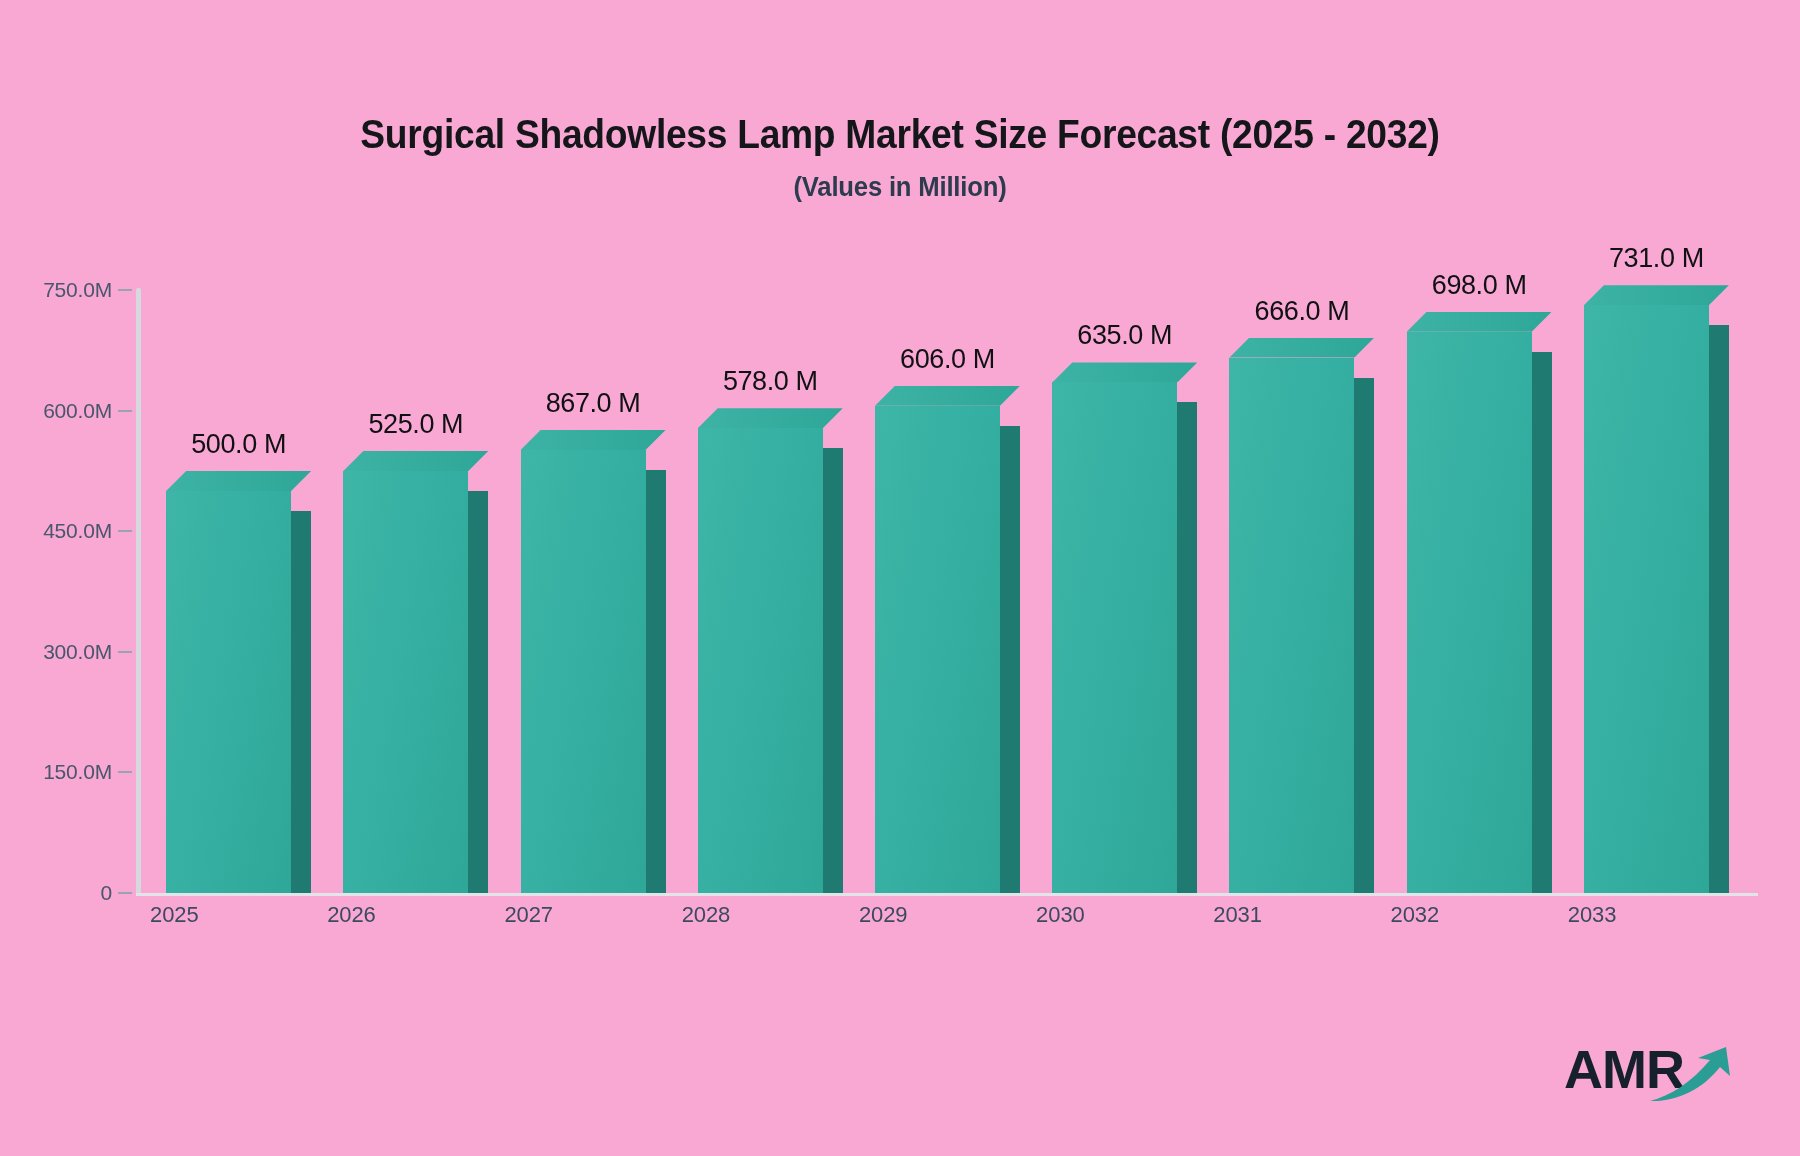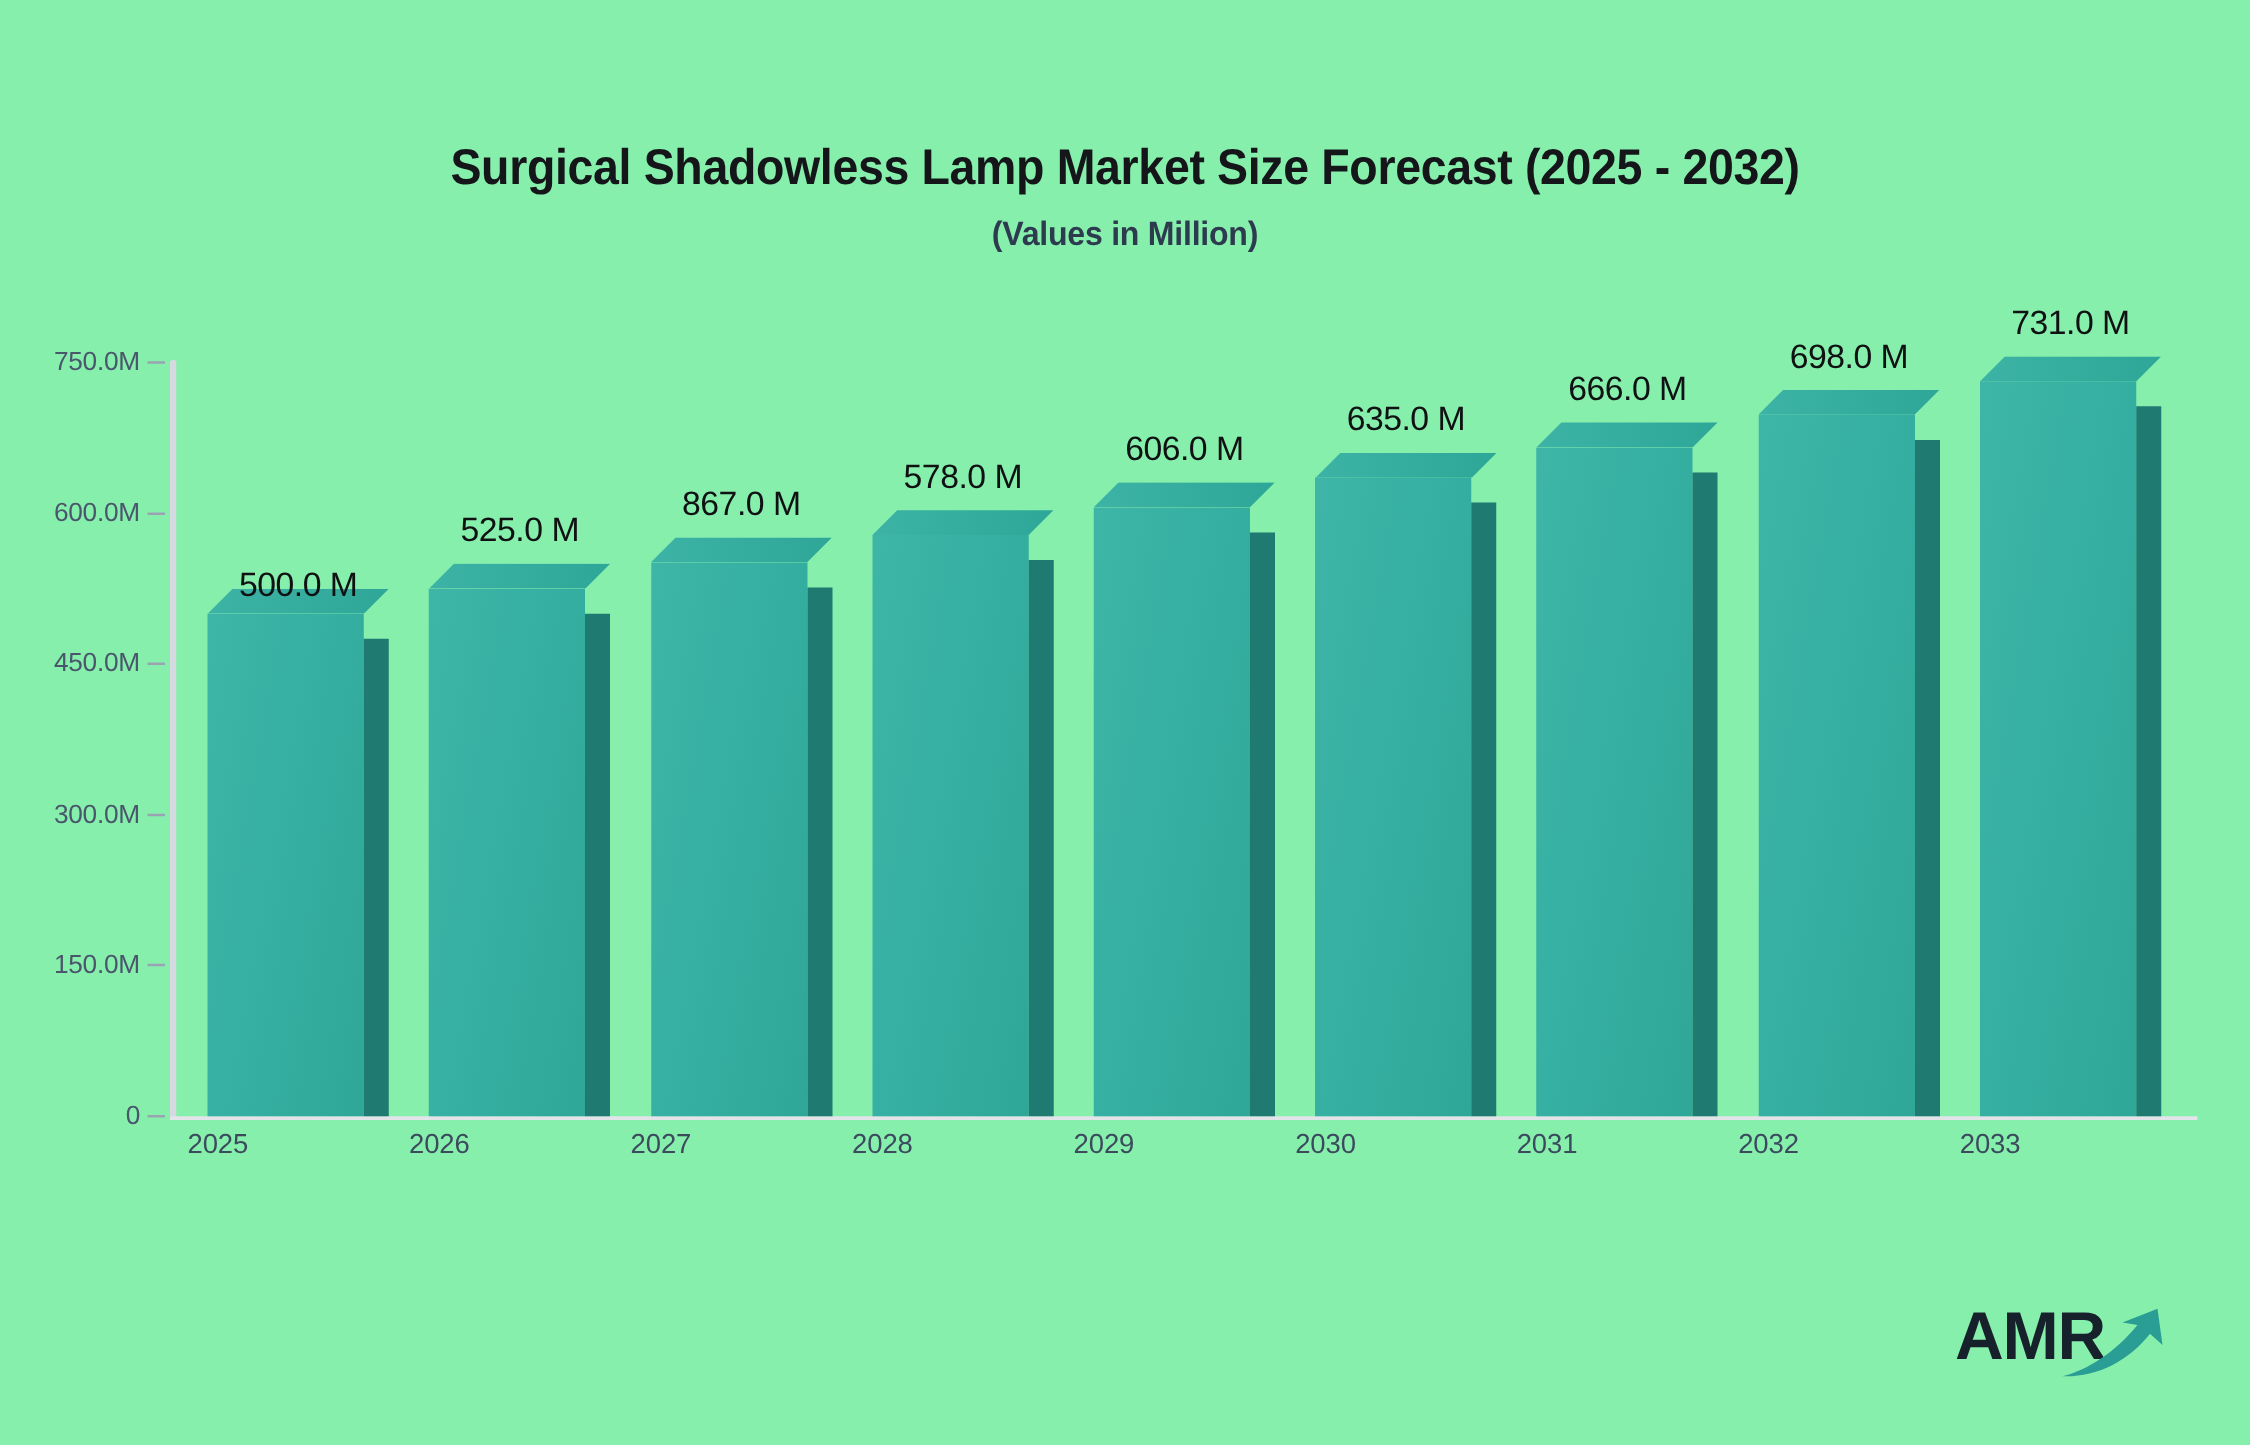--- a/index.html
+++ b/index.html
@@ -11,21 +11,21 @@
     width: 1800px;
     height: 1156px;
     font-family: "Liberation Sans", sans-serif;
     overflow: hidden;
     position: relative;
   }
 
   #chart-root {
     position: absolute;
     inset: 0;
-    background: #86efac;
+    background: #f9a8d4;
   }
 
   
   .title {
     position: absolute;
     left: 0;
     right: 0;
     top: 112px;
     text-align: center;
     font-size: 40px;
@@ -203,21 +203,21 @@
         <div class="y-tick-dash" style="top: 410.6px;"></div>
         <div class="y-tick-label" style="top: 290px;">750.0M</div>
         <div class="y-tick-dash" style="top: 290px;"></div>
       </div>
     <div id="bars">
         <div class="bar-group" style="left: 166.111px; width: 125px; top: 491px; height: 402px; bottom: auto; position: absolute;">
           <div class="bar-front" style="height: 402px;"></div>
           <div class="bar-side" style="left: 125px; height: 382px; bottom: 0px;"></div>
           <div style="position: absolute; left: 0px; top: -20px; width: 145px; height: 20px; background: linear-gradient(to right, rgb(60, 179, 165), rgb(47, 167, 152)); clip-path: polygon(0px 100%, 20px 0px, 100% 0px, 125px 100%);"></div>
         </div>
-        <div class="bar-label" style="position: absolute; left: 238.611px; top: 453px;">500.0 M</div>
+        <div class="bar-label" style="position: absolute; left: 238.611px; top: 429px;">500.0 M</div>
         <div class="bar-group" style="left: 343.333px; width: 125px; top: 470.9px; height: 422.1px; bottom: auto; position: absolute;">
           <div class="bar-front" style="height: 422.1px;"></div>
           <div class="bar-side" style="left: 125px; height: 402.1px; bottom: 0px;"></div>
           <div style="position: absolute; left: 0px; top: -20px; width: 145px; height: 20px; background: linear-gradient(to right, rgb(60, 179, 165), rgb(47, 167, 152)); clip-path: polygon(0px 100%, 20px 0px, 100% 0px, 125px 100%);"></div>
         </div>
         <div class="bar-label" style="position: absolute; left: 415.833px; top: 408.9px;">525.0 M</div>
         <div class="bar-group" style="left: 520.556px; width: 125px; top: 449.996px; height: 443.004px; bottom: auto; position: absolute;">
           <div class="bar-front" style="height: 443.004px;"></div>
           <div class="bar-side" style="left: 125px; height: 423.004px; bottom: 0px;"></div>
           <div style="position: absolute; left: 0px; top: -20px; width: 145px; height: 20px; background: linear-gradient(to right, rgb(60, 179, 165), rgb(47, 167, 152)); clip-path: polygon(0px 100%, 20px 0px, 100% 0px, 125px 100%);"></div>

